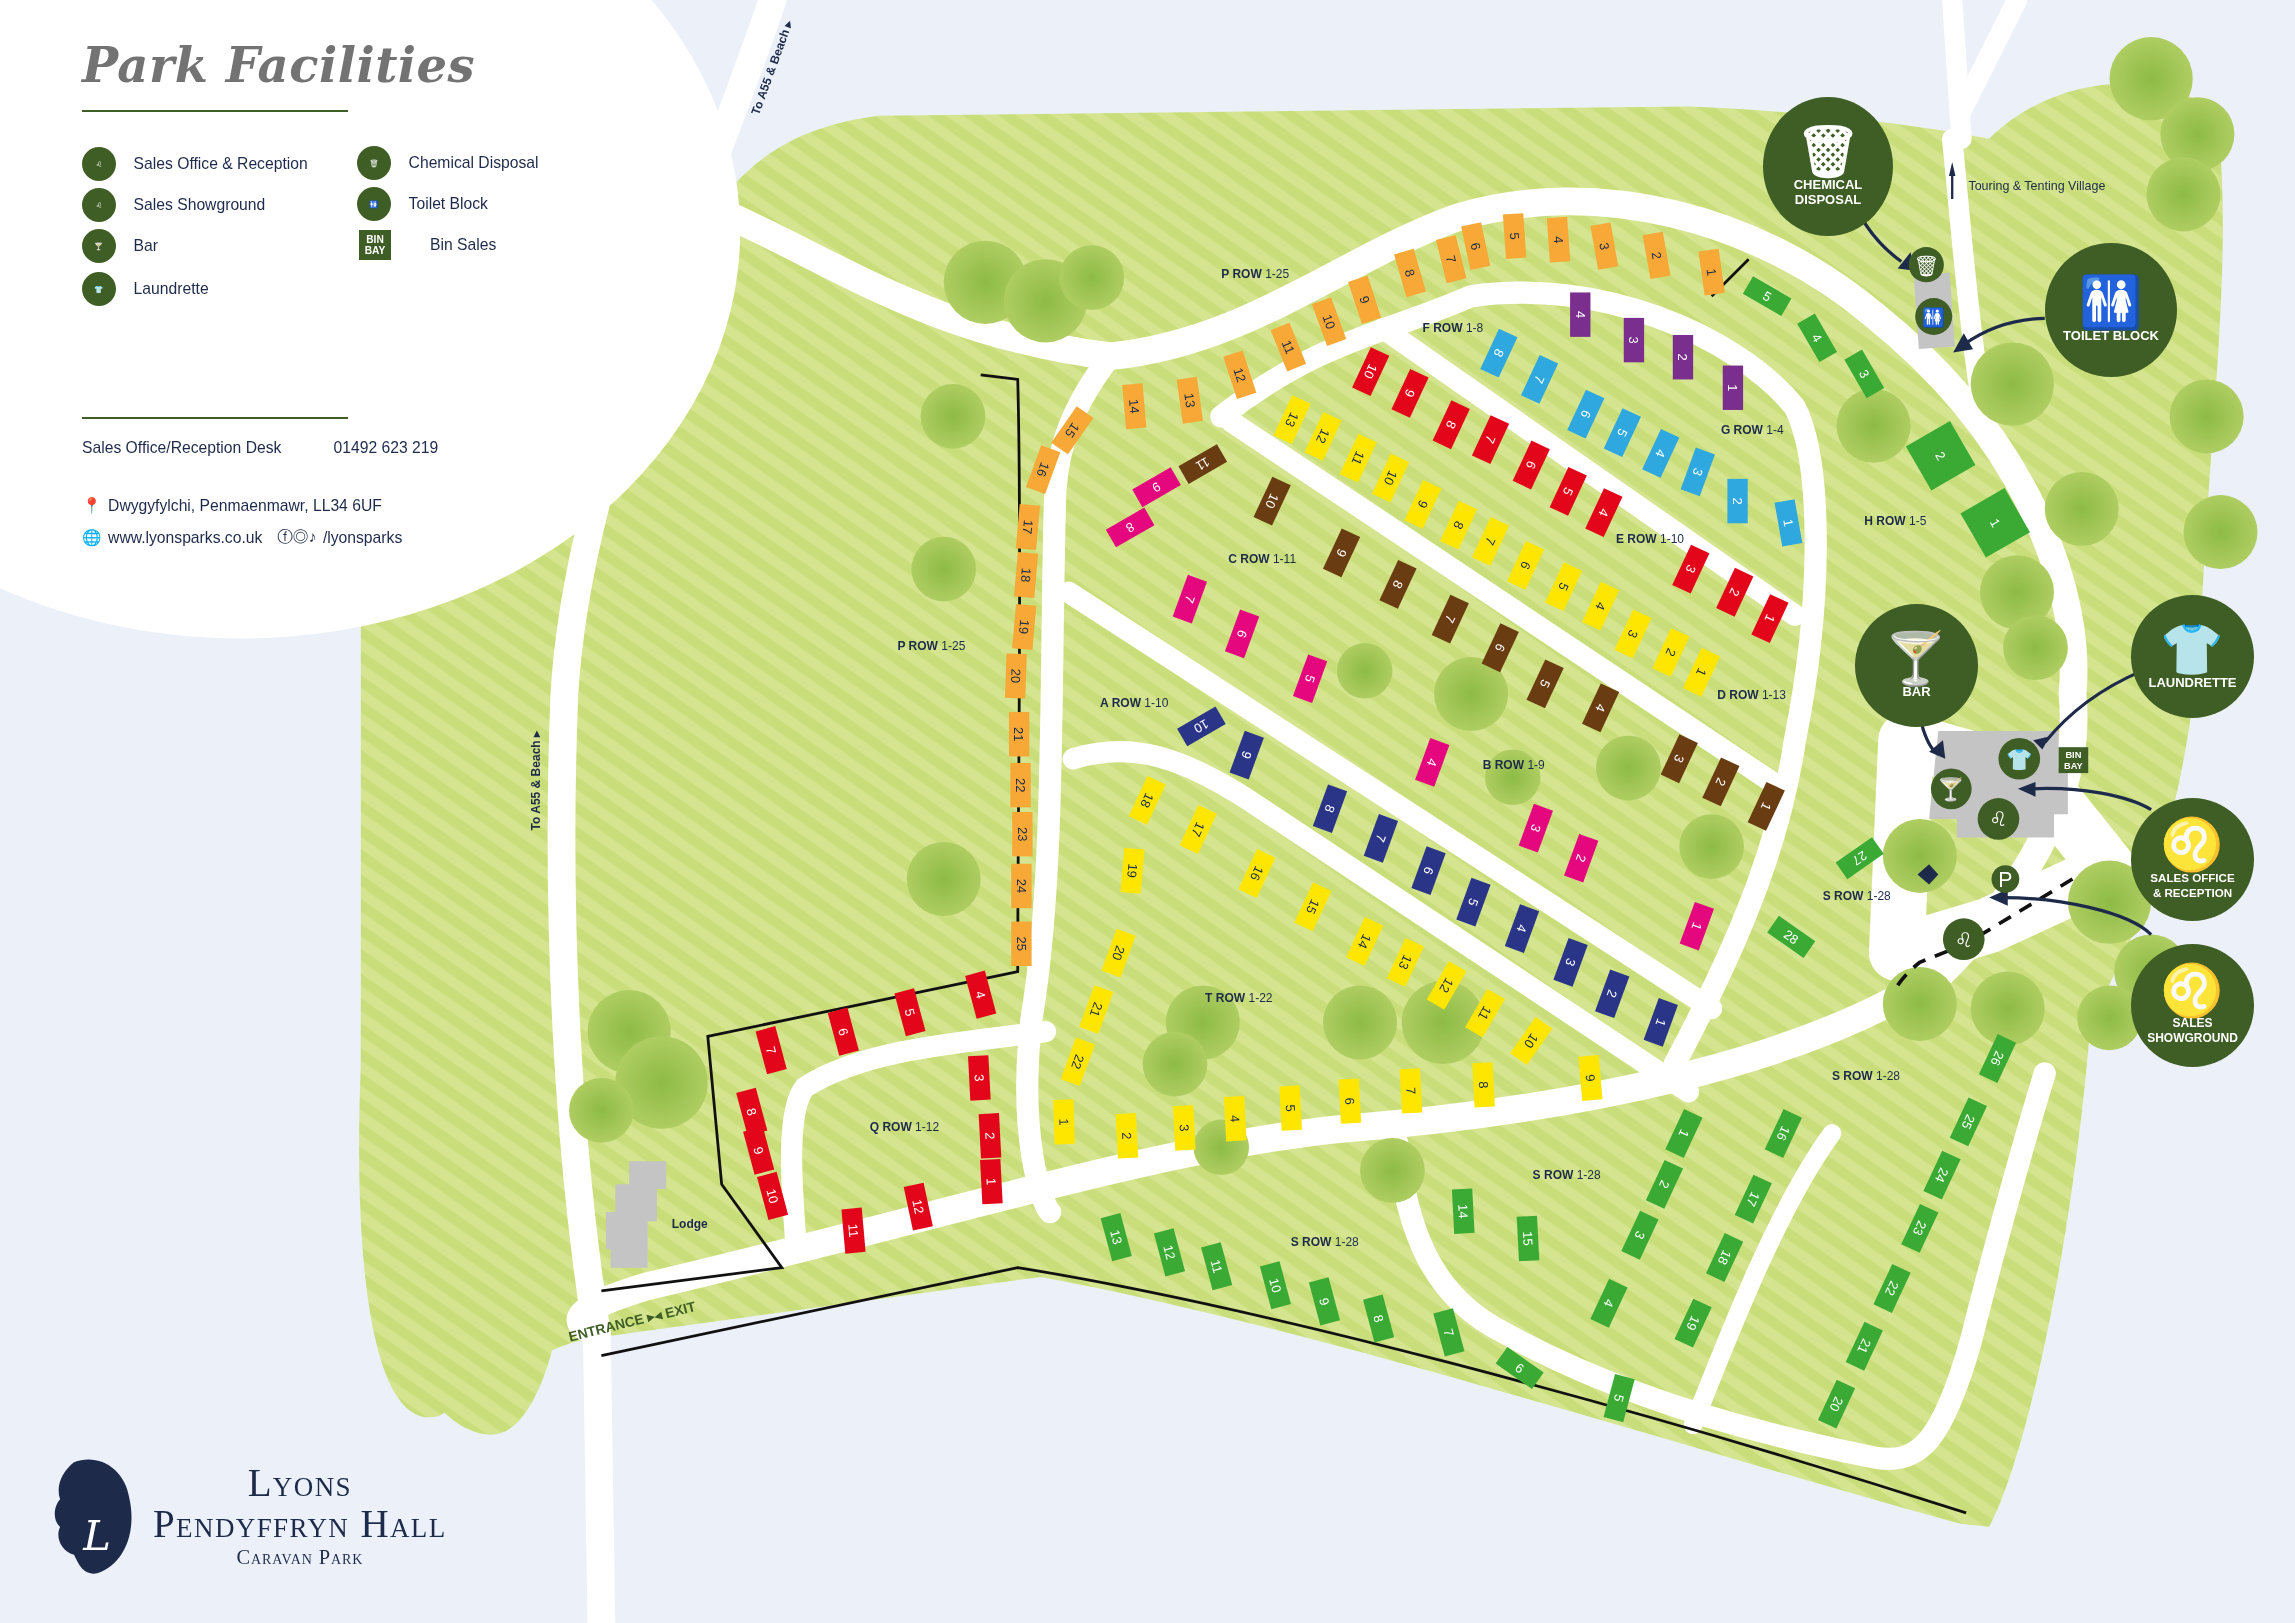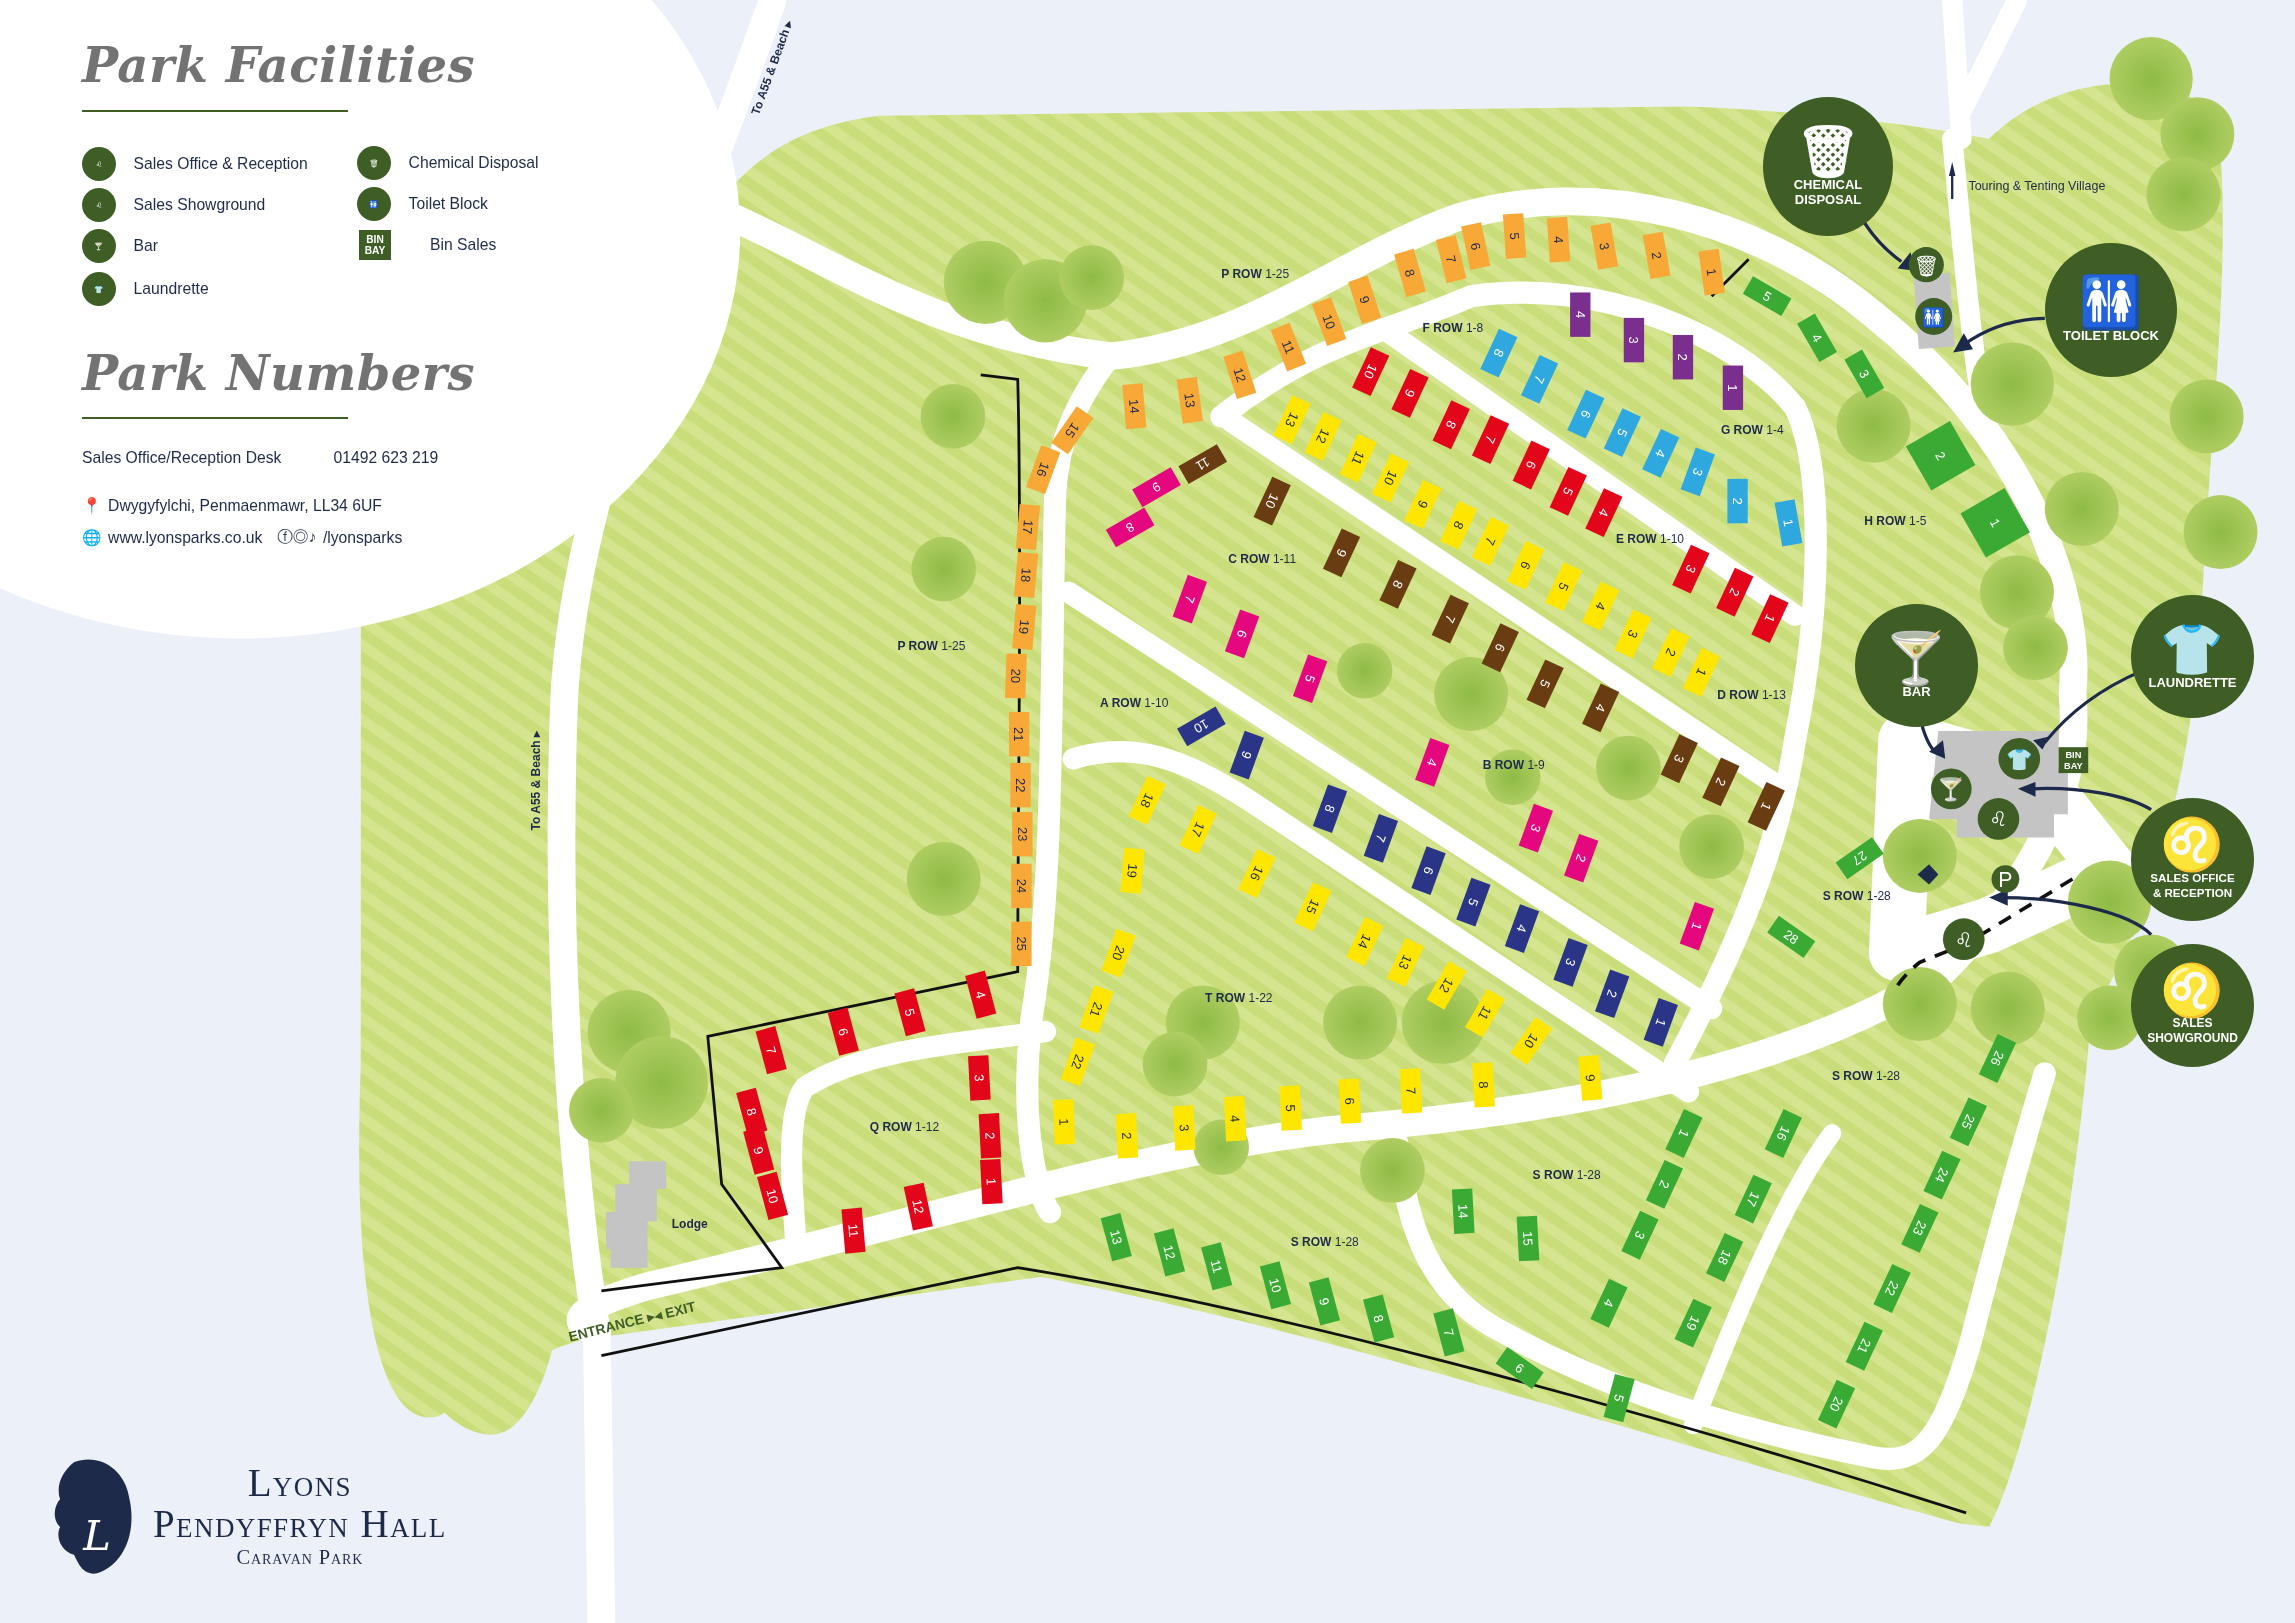--- a/index.html
+++ b/index.html
@@ -867,24 +867,23 @@
   </div>
   <div class="fac-item" style="left:357px;top:187px;">
     <div class="fac-icon">🚻</div>
     <span class="fac-label">Toilet Block</span>
   </div>
   <div class="fac-item" style="left:359px;top:230px;gap:39px;">
     <div class="fac-icon sq">BIN BAY</div>
     <span class="fac-label">Bin Sales</span>
   </div>
 
-  <div class="script-title" style="top:345px;">Park Numbers</div>
   <div class="title-rule" style="top:417px;"></div>
 
-  <div class="contact" style="top:449px;align-items:center;">
+  <div class="contact" style="top:439px;align-items:center;">
     <span style="width:245px;display:inline-block;">Sales Office/Reception Desk</span>
     <span>01492 623 219</span>
   </div>
   <div class="contact" style="top:496px;">
     <span>📍</span>
     <span>Dwygyfylchi, Penmaenmawr, LL34 6UF</span>
   </div>
   <div class="contact" style="top:527px;">
     <span>🌐</span>
     <span>www.lyonsparks.co.uk</span>

